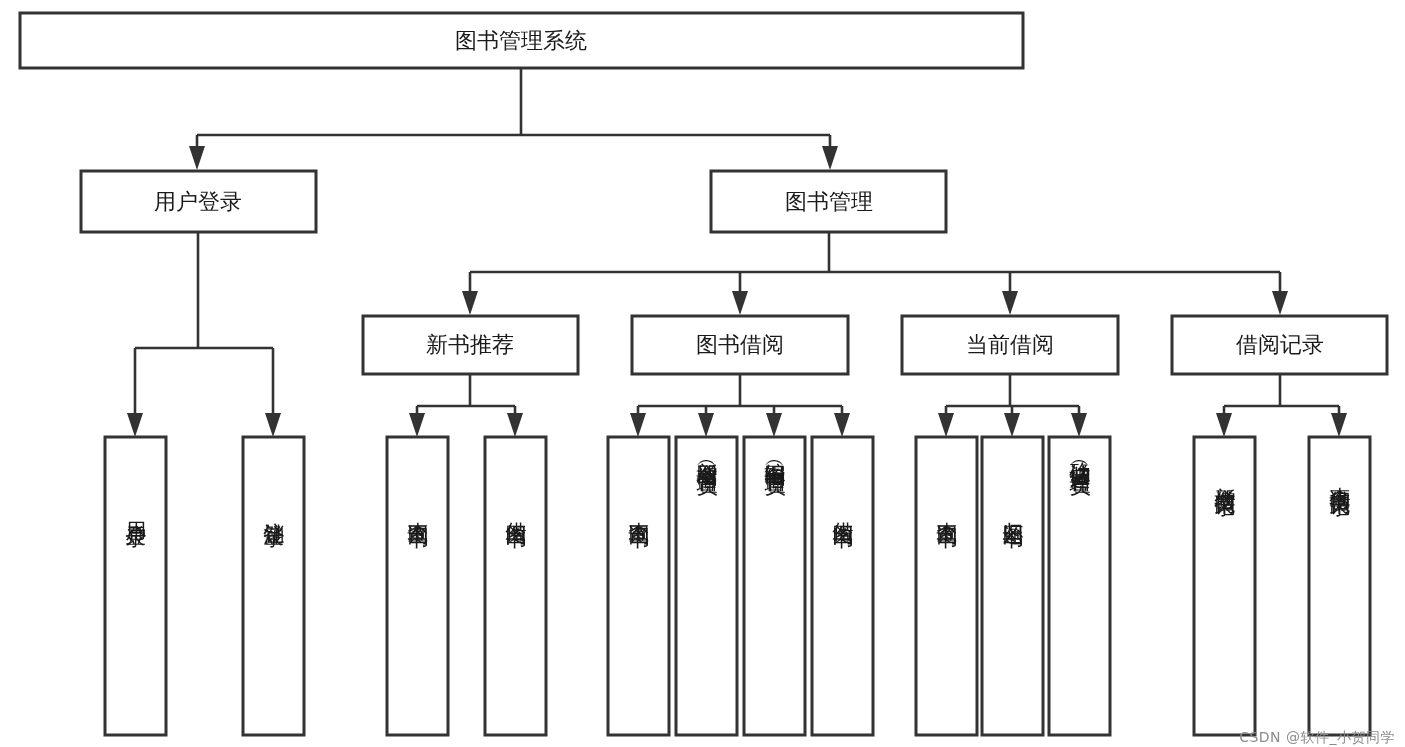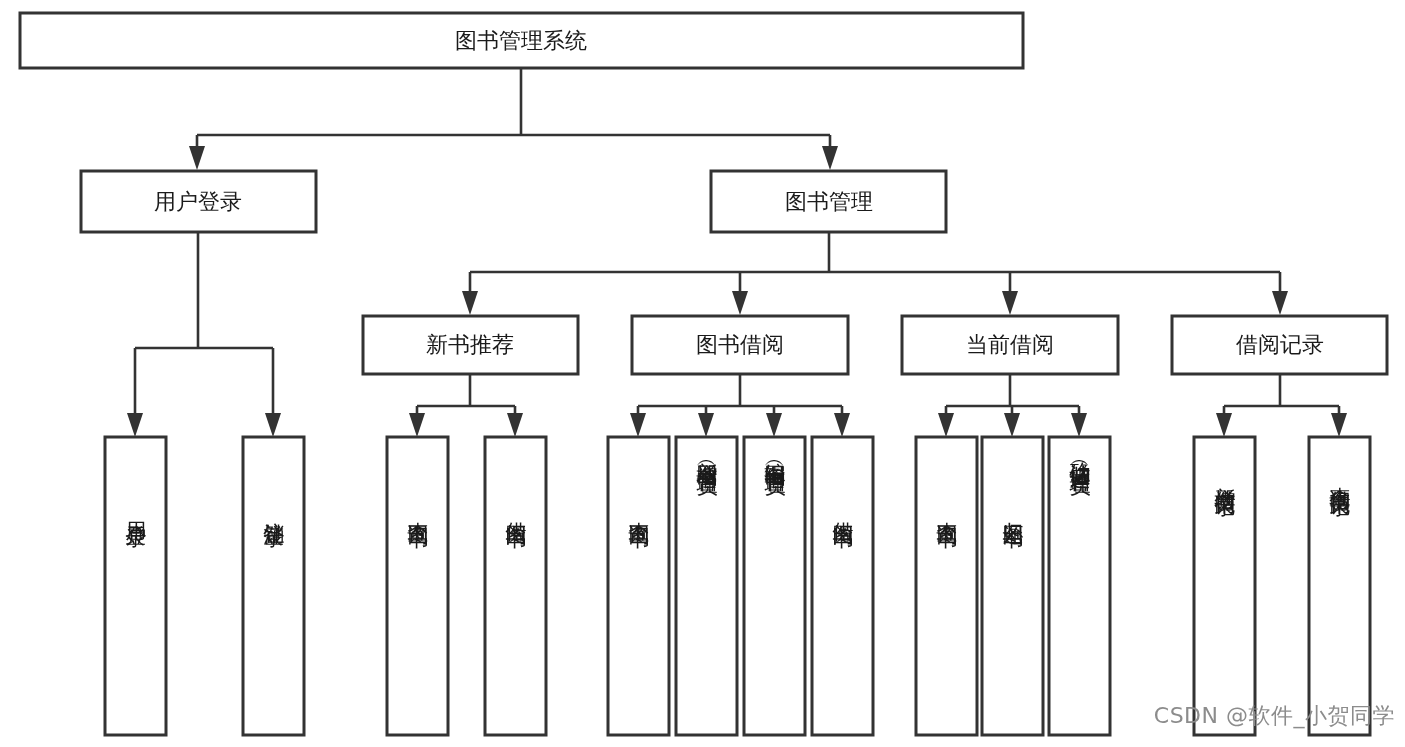--- a/index.html
+++ b/index.html
@@ -63,23 +63,23 @@
     font-family: "DejaVu Sans", "Liberation Sans", sans-serif;
     font-size: 21px;
     line-height: 1;
     letter-spacing: 2px;
     color: #1a1a1a;
     white-space: nowrap;
   }
   #watermark {
     position: absolute;
     right: 8px;
-    bottom: 16px;
-    font-family: "DejaVu Sans", "Liberation Sans", sans-serif;
-    font-size: 22px;
+    bottom: 0;
+    font-family: "DejaVu Sans", "Liberation Sans", sans-serif;
+    font-size: 14px;
     color: #8c8c8c;
     letter-spacing: 0.5px;
     white-space: nowrap;
   }
 </style>
 </head>
 <body>
 
 <div id="diagram-root">
 

